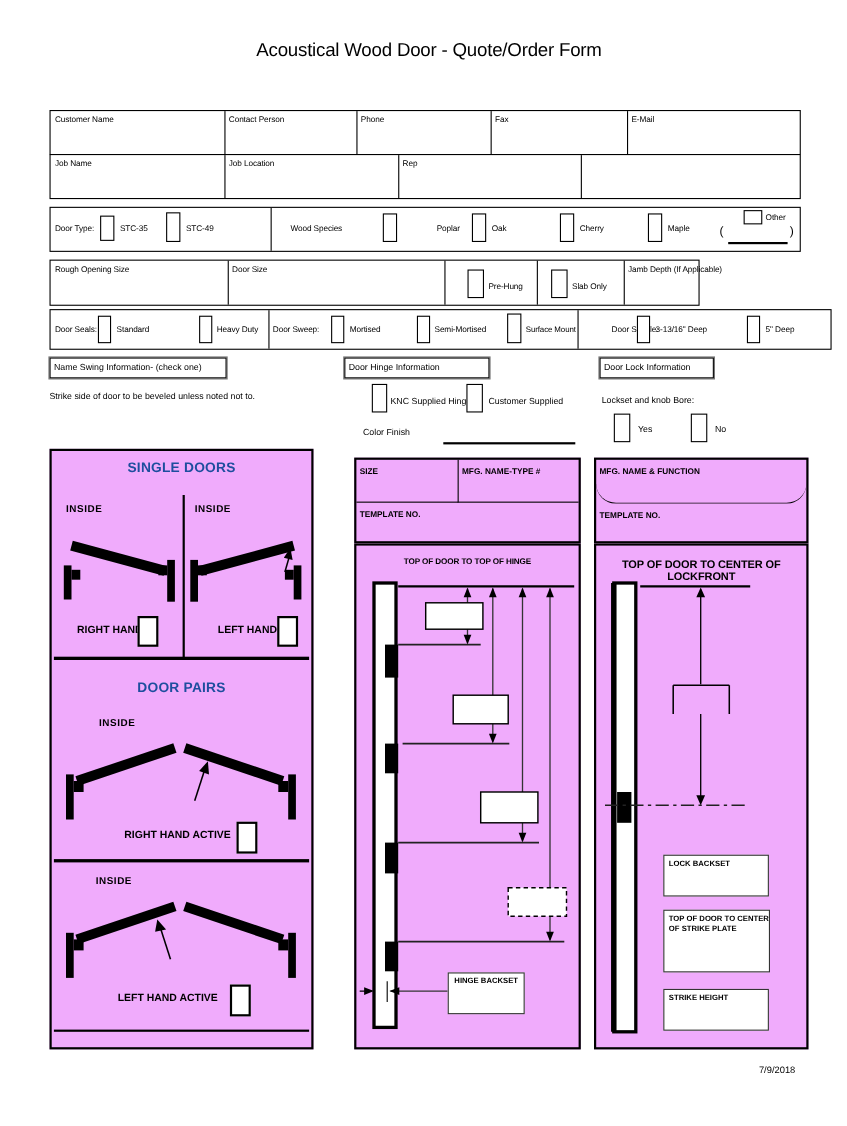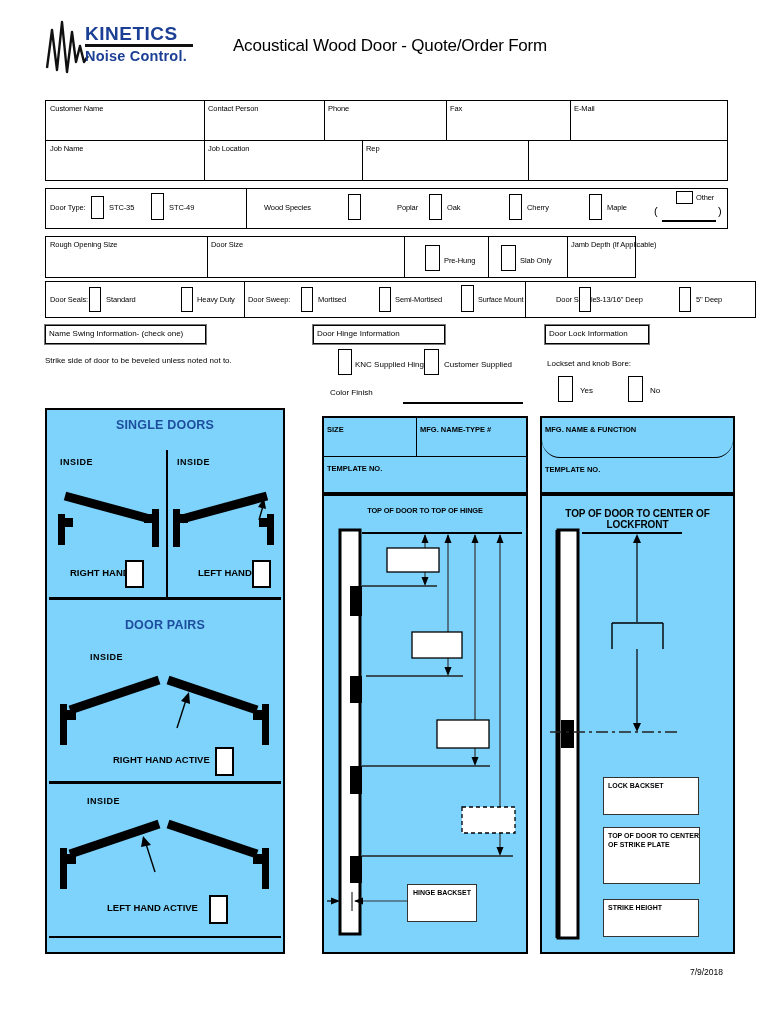--- a/index.html
+++ b/index.html
@@ -9,21 +9,21 @@
   
   .rowbox{position:absolute;border:1.2px solid #000;box-sizing:border-box;background:#fff;}
   .vl{position:absolute;top:0;bottom:0;width:1.2px;background:#000;}
   .inlab{position:absolute;font-size:7.5px;white-space:nowrap;letter-spacing:-0.1px;}
   .cbx{position:absolute;border:1.6px solid #000;background:#fff;box-sizing:border-box;}
   
   .secbox{position:absolute;border:1px solid #000;box-shadow:0 0 0 1px #777;background:#fff;box-sizing:border-box;}
   .sectitle{position:absolute;left:3px;top:3px;font-size:8px;white-space:nowrap;}
   .small{font-size:8px;white-space:nowrap;position:absolute;}
   
-  .panel{position:absolute;border:2px solid #000;box-sizing:border-box;background:#7dd3fc;}
+  .panel{position:absolute;border:2px solid #000;box-sizing:border-box;background:#f0abfc;}
   .hcell-label{font-size:7.5px;font-weight:bold;padding:2px 0 0 3px;white-space:nowrap;}
   .blue-title{position:absolute;width:100%;text-align:center;font-weight:bold;font-size:12.5px;color:#1d4e9e;letter-spacing:0.2px;}
   .inside{position:absolute;font-size:9px;font-weight:bold;letter-spacing:0.5px;}
   .handlab{position:absolute;font-size:9.5px;font-weight:bold;white-space:nowrap;}
   .bigcb{position:absolute;border:2px solid #000;background:#fff;box-sizing:border-box;}
   .thickline{position:absolute;background:#000;height:3px;}
   .diagtitle{position:absolute;width:100%;text-align:center;font-weight:bold;font-size:7.4px;letter-spacing:-0.1px;}
   .fieldbox{position:absolute;border:1.4px solid #333;background:#fff;box-sizing:border-box;font-size:7px;font-weight:bold;}
   .fieldbox .fl{padding:3px 0 0 4px;display:block;line-height:1.35;}
   svg{display:block;}
@@ -31,30 +31,20 @@
   .paren{position:absolute;font-size:11px;}
   .logo-k{font-size:19px;font-weight:bold;color:#1b3f94;letter-spacing:0.5px;line-height:1;}
   .logo-n{font-size:14.5px;font-weight:bold;color:#1b3f94;letter-spacing:0.2px;line-height:1;}
   .logo-bar{height:3px;background:#111;margin:1px 0 2px 0;}
 </style>
 </head>
 <body>
 
 <div id="page">
 
-  <div class="abs" style="left:45px;top:16px;width:160px;height:62px;">
-    <svg width="44" height="60" viewBox="0 0 44 60" style="position:absolute;left:0;top:0;">
-      <polyline points="2,52 7,14 12,54 17,6 22,56 27,16 31,46 35,30 39,46 43,40" fill="none" stroke="#111" stroke-width="2.4" stroke-linejoin="round"></polyline>
-    </svg>
-    <div class="abs" style="left:40px;top:8px;">
-      <div class="logo-k">KINETICS</div>
-      <div class="logo-bar" style="width:108px;"></div>
-      <div class="logo-n">Noise Control.</div>
-    </div>
-  </div>
   <div class="abs" style="left:225px;top:36px;width:330px;text-align:center;font-size:17px;letter-spacing:-0.2px;">Acoustical Wood Door - Quote/Order Form</div>
 
   <div class="rowbox" style="left:45px;top:100px;width:683px;height:41px;">
     <div class="vl" style="left:158px;"></div>
     <div class="vl" style="left:278px;"></div>
     <div class="vl" style="left:400px;"></div>
     <div class="vl" style="left:524px;"></div>
     <div class="inlab" style="left:4px;top:3px;">Customer Name</div>
     <div class="inlab" style="left:162px;top:3px;">Contact Person</div>
     <div class="inlab" style="left:282px;top:3px;">Phone</div>

